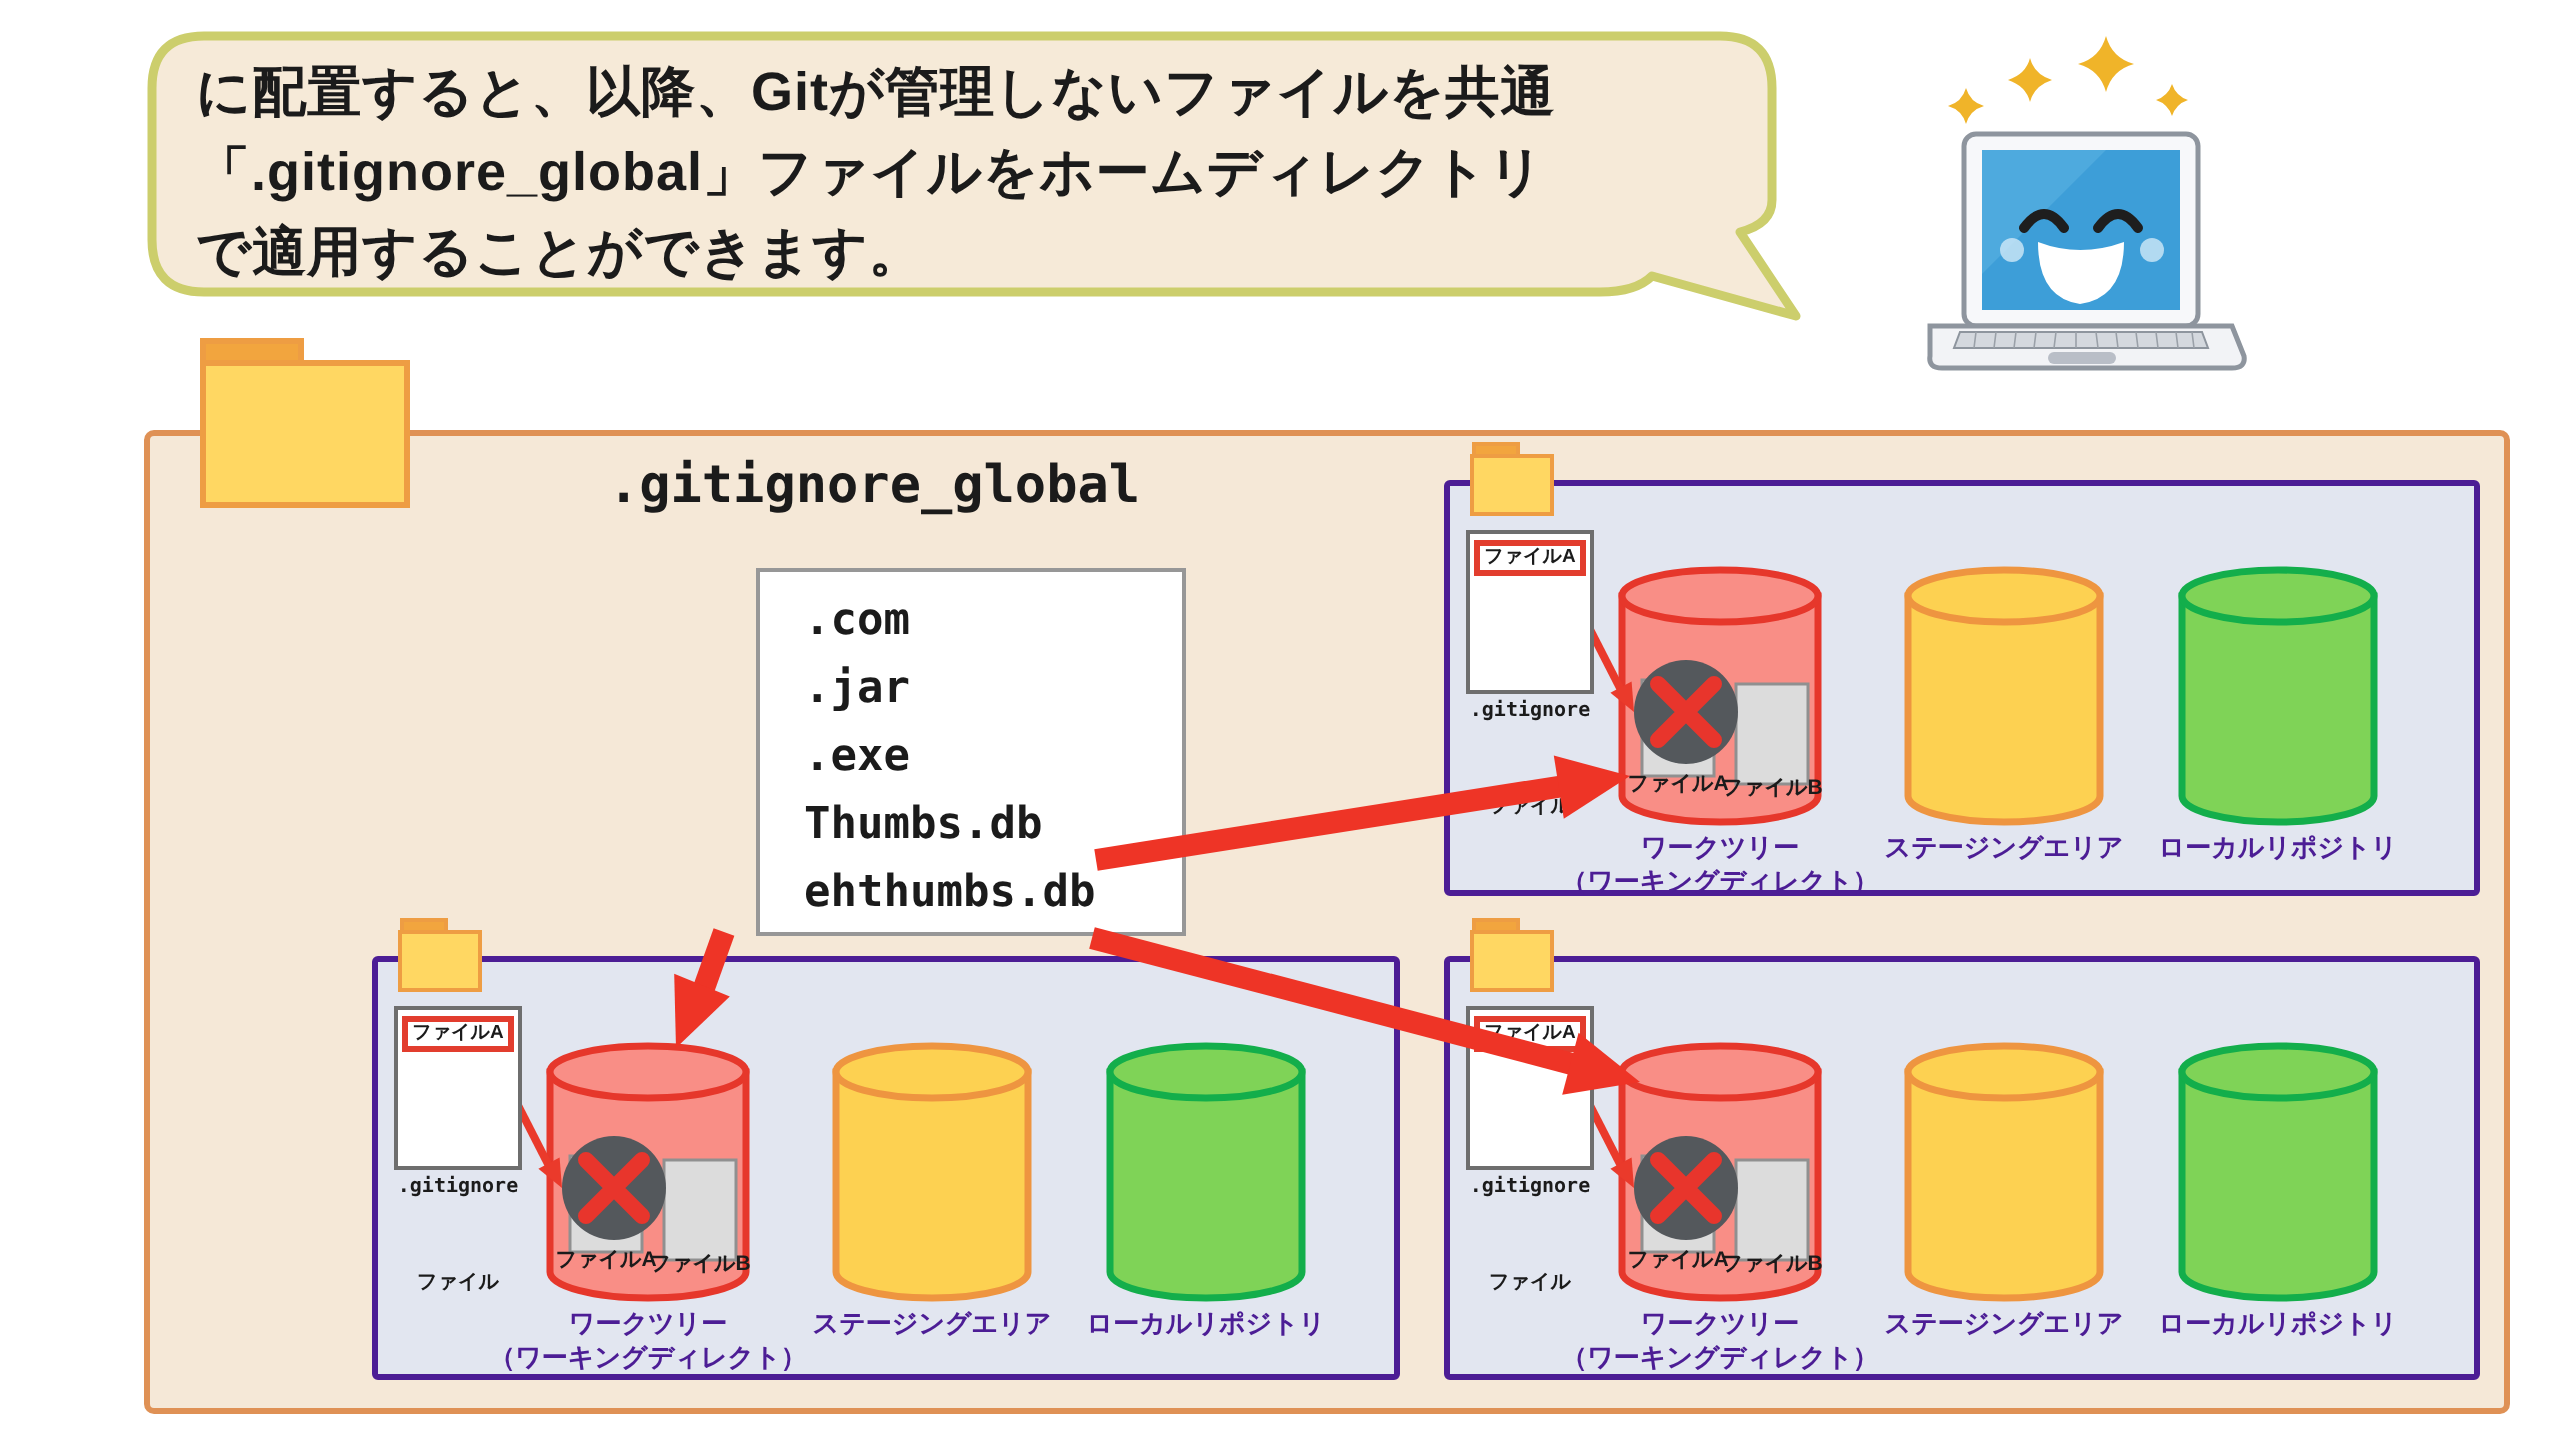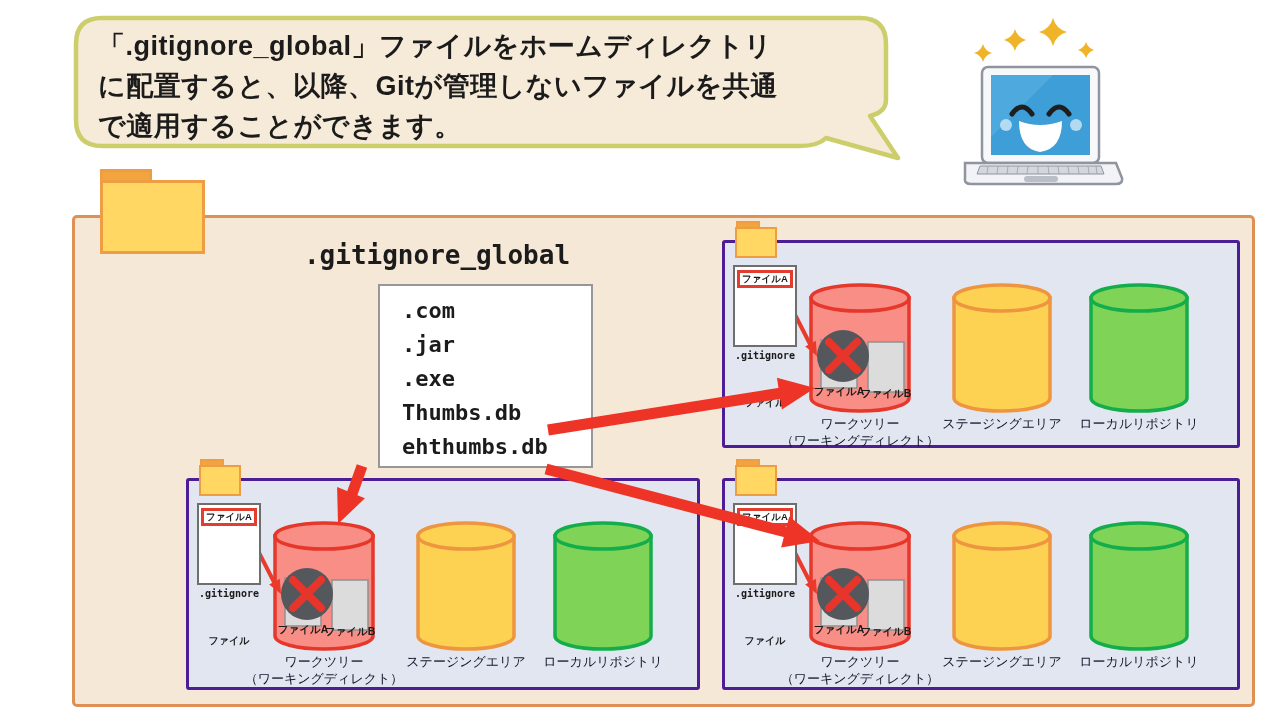--- a/index.html
+++ b/index.html
@@ -18,21 +18,21 @@
   
   .home-panel { position:absolute; left:72px; top:215px; width:1183px; height:492px;
                 background:#f5e8d7; border:3px solid #df9155; border-radius:5px; z-index:1; }
   .folder-tab  { position:absolute; background:#f2a53e; border:3px solid #ee9d43; z-index:3; }
   .folder-body { position:absolute; background:#ffd762; border:3px solid #ee9d43; z-index:3; }
   .big-folder-tab  { left:100px; top:169px; width:52px; height:15px; }
   .big-folder-body { left:100px; top:180px; width:105px; height:74px; }
 
   .gg-title { position:absolute; left:297px; top:228px; width:280px; text-align:center; z-index:4;
               font-family:"DejaVu Sans Mono","Liberation Mono",monospace;
-              font-weight:700; font-size:26px; color:#1b1b1b;margin-top:12px; }
+              font-weight:700; font-size:26px; color:#1b1b1b; }
   .gg-box { position:absolute; left:330px; top:284px; width:215px; height:184px; z-index:4;
             background:#ffffff; border:2px solid #979797; padding:8px 0 0 22px;margin-left:48px; }
   .gg-entry { font-family:"DejaVu Sans Mono","Liberation Mono",monospace;
               font-weight:700; font-size:22px; line-height:34px; color:#1b1b1b; }
 
   
   .repo-block { position:absolute; background:#e2e6f0; border:3px solid #4c1d95; border-radius:3px; z-index:2; }
   .b-tr { left:722px; top:240px; width:518px; height:208px; }
   .b-bl { left:186px; top:478px; width:514px; height:212px; }
   .b-br { left:722px; top:478px; width:518px; height:212px; }
@@ -43,41 +43,41 @@
          background:#ffffff; border:2px solid #6e6e6e; z-index:4; }
   .doc-tag { margin:3px 2px; border:3px solid #e23d2e; background:#fff;
              font-weight:700; font-size:9.5px; line-height:12px; text-align:center; color:#1b1b1b; }
   .doc-cap { position:absolute; left:-12px; width:104px; text-align:center; z-index:4;
              font-weight:700; font-size:10px; color:#1b1b1b; }
   .doc-cap.l1 { top:107px; font-family:"DejaVu Sans Mono","Liberation Mono",monospace; }
   .doc-cap.l2 { top:137px;margin-top:16px; }
 
   .cyl-svg { position:absolute; left:0; top:0; width:518px; height:212px; overflow:visible; }
   .cyl-label { position:absolute; top:172px; text-align:center; z-index:4;
-               font-weight:400; font-size:13px; line-height:17px; color:#0f172a; }
+               font-weight:700; font-size:13px; line-height:17px; color:#4c1d95; }
   .lbl-worktree { left:25px;  width:220px; }
   .lbl-staging  { left:187px; width:180px; }
   .lbl-local    { left:324px; width:180px; }
 
   .svg-file-label { font-family:"Liberation Sans","DejaVu Sans",sans-serif; font-weight:700; font-size:10.5px; fill:#1b1b1b; }
 
   
   .arrows-svg { position:absolute; left:0; top:0; width:1280px; height:720px; z-index:6; pointer-events:none; }
 </style>
 </head>
 <body>
 
 <div id="canvas">
 
   <svg class="bubble-svg" viewBox="0 0 860 165">
     <path d="M 32,6 L 790,6 Q 816,6 816,32 L 816,88 Q 816,100 800,104 L 828,146 L 756,126 Q 748,134 730,134 L 32,134 Q 6,134 6,108 L 6,32 Q 6,6 32,6 Z" fill="#f6ead8" stroke="#ccce6c" stroke-width="4.5" stroke-linejoin="round"></path>
   </svg>
   <div class="bubble-text">
+    <div>に配置すると、以降、Gitが管理しないファイルを共通</div>
     <div>「.gitignore_global」ファイルをホームディレクトリ</div>
-    <div>に配置すると、以降、Gitが管理しないファイルを共通</div>
     <div>で適用することができます。</div>
   </div>
 
   <svg class="laptop-svg" viewBox="0 0 200 180">
     <g fill="#f0b429">
       <path d="M33,26 Q35,33 42,35 Q35,37 33,44 Q31,37 24,35 Q31,33 33,26 Z"></path>
       <path d="M65,11 Q67,19 76,22 Q67,25 65,33 Q63,25 54,22 Q63,19 65,11 Z"></path>
       <path d="M103,0 Q106,11 117,14 Q106,17 103,28 Q100,17 89,14 Q100,11 103,0 Z"></path>
       <path d="M136,24 Q138,30 144,32 Q138,34 136,40 Q134,34 128,32 Q134,30 136,24 Z"></path>
     </g>

